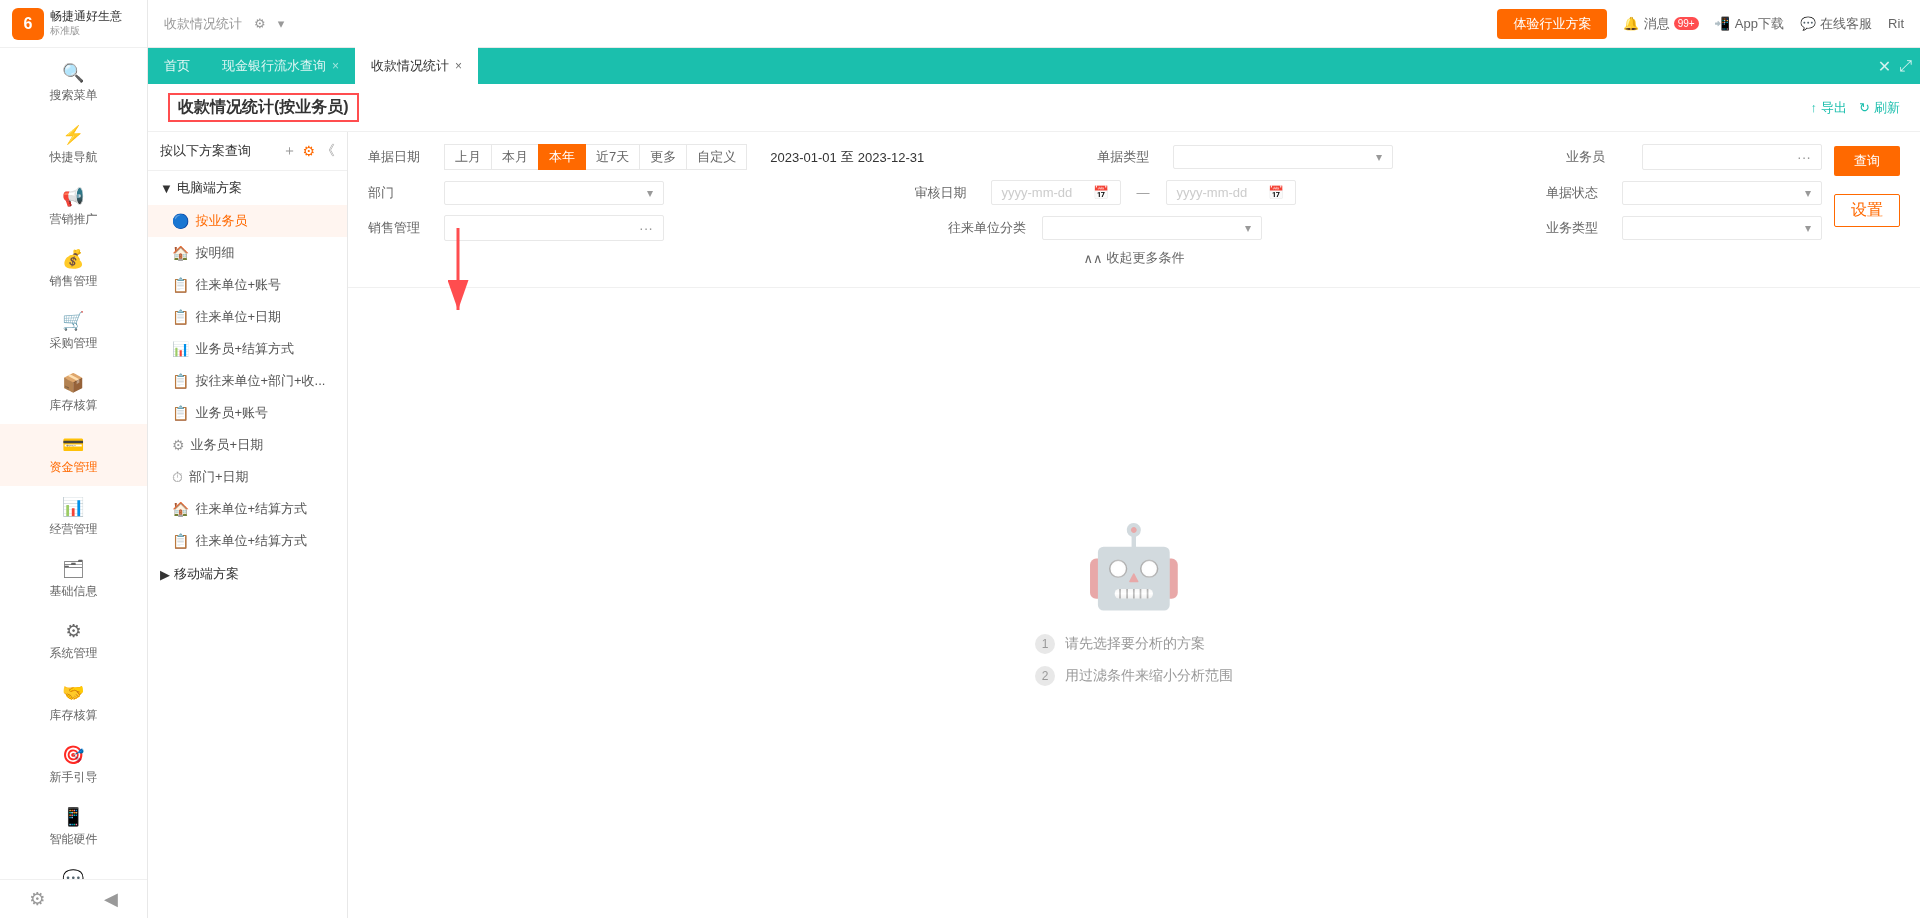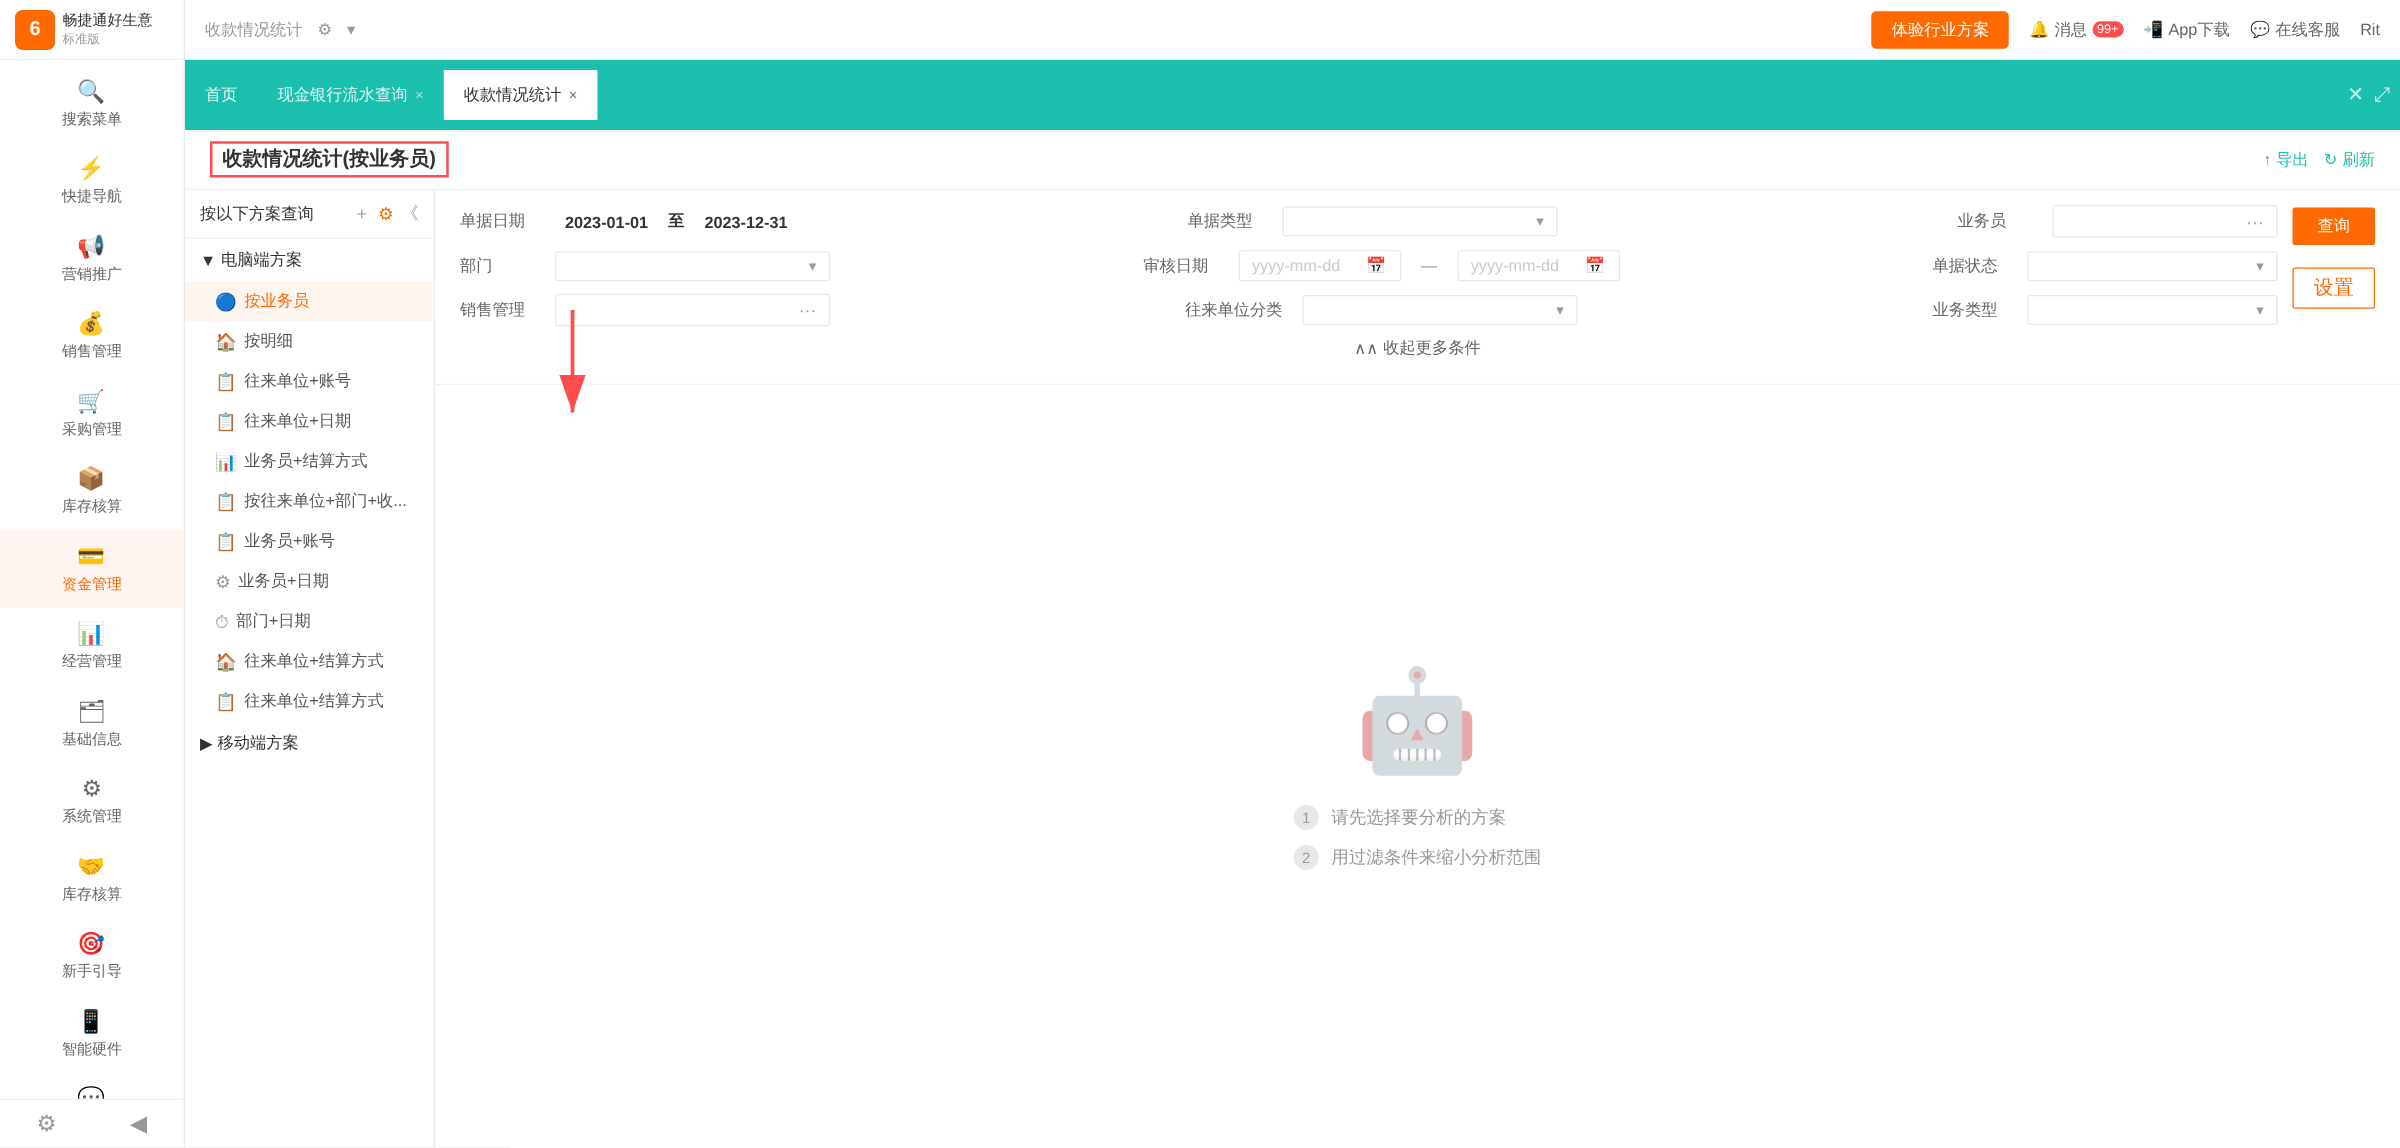--- a/index.html
+++ b/index.html
@@ -24,21 +24,21 @@
     
     .topbar { height: 48px; background: #fff; display: flex; align-items: center; padding: 0 16px; border-bottom: 1px solid #e8e8e8; justify-content: space-between; }
     .topbar-left { display: flex; align-items: center; gap: 12px; }
     .breadcrumb-text { color: #999; font-size: 13px; }
     .topbar-actions { display: flex; align-items: center; gap: 16px; }
     .topbar-btn { background: #ff6900; color: #fff; border: none; padding: 6px 16px; border-radius: 4px; cursor: pointer; font-size: 13px; }
     .topbar-icon-btn { display: flex; align-items: center; gap: 4px; color: #666; font-size: 13px; cursor: pointer; }
     .badge { background: #ff4d4f; color: #fff; border-radius: 8px; font-size: 10px; padding: 1px 4px; }
 
     
-    .tabbar { height: 56px; background: #1bbfad; display: flex; align-items: center; padding: 0 0; }
+    .tabbar { height: 36px; background: #1bbfad; display: flex; align-items: center; padding: 0 0; }
     .tab { padding: 0 16px; height: 40px; display: flex; align-items: center; cursor: pointer; color: rgba(255,255,255,0.85); font-size: 13px; gap: 6px; }
     .tab.active { background: #fff; color: #333; }
     .tab-close { font-size: 12px; opacity: 0.7; }
     .tab-home { color: rgba(255,255,255,0.9); }
     .tabbar-right { margin-left: auto; display: flex; align-items: center; gap: 8px; padding-right: 8px; }
     .tabbar-right-icon { color: rgba(255,255,255,0.8); font-size: 16px; cursor: pointer; }
 
     
     .page-header { height: 48px; background: #fff; display: flex; align-items: center; padding: 0 20px; border-bottom: 1px solid #f0f0f0; justify-content: space-between; }
     .page-title { font-size: 16px; font-weight: bold; color: #333; border: 2px solid #ff4d4f; padding: 2px 8px; }
@@ -66,21 +66,21 @@
     .right-panel { flex: 1; display: flex; flex-direction: column; background: #f5f5f5; overflow: hidden; }
 
     
     .filter-area { background: #fff; padding: 12px 20px; border-bottom: 1px solid #f0f0f0; }
     .filter-row { display: flex; align-items: center; gap: 16px; margin-bottom: 10px; }
     .filter-row:last-child { margin-bottom: 0; }
     .filter-label { color: #666; font-size: 13px; white-space: nowrap; min-width: 60px; }
     .filter-date-tabs { display: flex; gap: 0; }
     .date-tab { padding: 3px 10px; font-size: 13px; color: #666; cursor: pointer; border: 1px solid #e8e8e8; margin-right: -1px; }
     .date-tab.active { background: #ff6900; color: #fff; border-color: #ff6900; z-index: 1; }
-    .date-range { display: flex; align-items: center; gap: 16px; color: #333; font-size: 13px; margin-left: 8px; font-weight: bold; }
+    .date-range { display: flex; align-items: center; gap: 4px; color: #333; font-size: 13px; margin-left: 8px; }
     .filter-select { display: flex; align-items: center; gap: 4px; border: 1px solid #e8e8e8; padding: 4px 10px; border-radius: 2px; min-width: 180px; cursor: pointer; background: #fff; }
     .filter-select-text { flex: 1; color: #ccc; font-size: 13px; }
     .filter-select-arrow { color: #999; font-size: 12px; }
     .filter-input { border: 1px solid #e8e8e8; padding: 4px 10px; border-radius: 2px; min-width: 150px; color: #ccc; font-size: 13px; display: flex; align-items: center; gap: 4px; }
     .filter-dash { color: #999; }
     .filter-more-btn { color: #999; font-size: 14px; cursor: pointer; }
     .query-btn { background: #ff6900; color: #fff; border: none; padding: 6px 20px; border-radius: 2px; cursor: pointer; font-size: 13px; }
     .set-btn { background: #fff; color: #ff6900; border: 1px solid #ff6900; padding: 5px 16px; border-radius: 2px; cursor: pointer; font-size: 16px; }
     .collapse-btn { display: flex; align-items: center; justify-content: center; gap: 4px; color: #666; font-size: 13px; cursor: pointer; padding: 8px 0; }
 
@@ -311,20 +311,40 @@
     </div>
 
     <div class="right-panel">
 
       <div class="filter-area">
         <div class="filter-section">
           <div class="filter-main">
 
             <div class="filter-row">
               <span class="filter-label">单据日期</span>
+              <div class="filter-date-tabs">
+                <div class="date-tab">
+                  <span>上月</span>
+                </div>
+                <div class="date-tab">
+                  <span>本月</span>
+                </div>
+                <div class="date-tab active">
+                  <span>本年</span>
+                </div>
+                <div class="date-tab">
+                  <span>近7天</span>
+                </div>
+                <div class="date-tab">
+                  <span>更多</span>
+                </div>
+                <div class="date-tab">
+                  <span>自定义</span>
+                </div>
+              </div>
               <div class="date-range">
                 <span>2023-01-01</span>
                 <span> 至 </span>
                 <span>2023-12-31</span>
               </div>
               <div style="flex:1"></div>
               <span class="filter-label">单据类型</span>
               <div class="filter-select" style="min-width:220px;">
                 <span class="filter-select-text"></span>
                 <span class="filter-select-arrow">▾</span>

